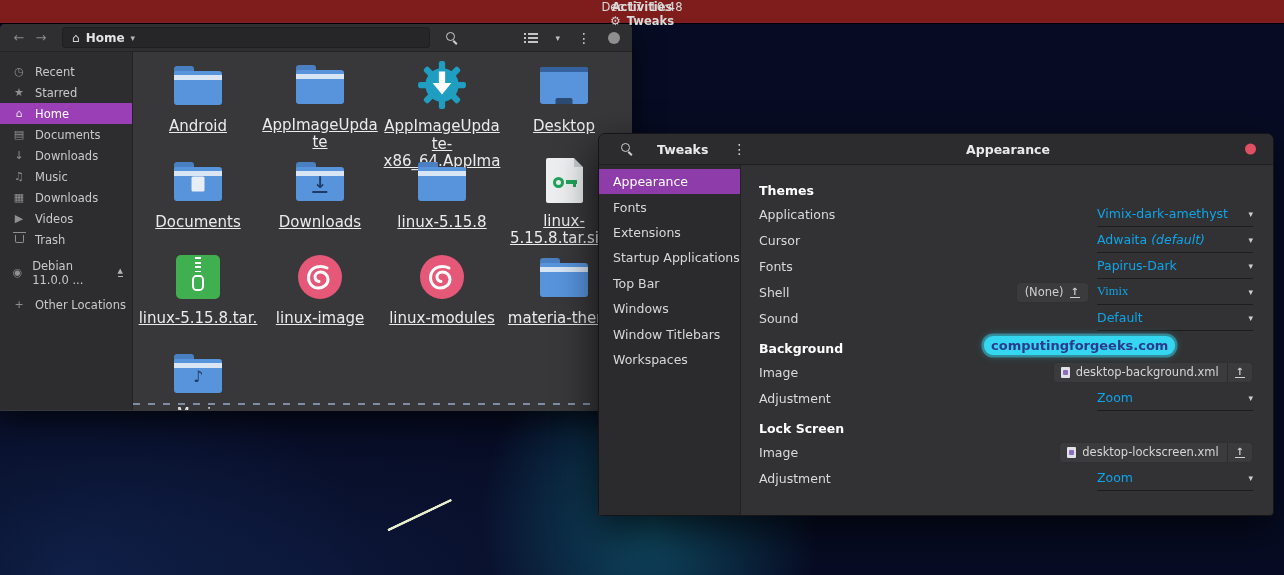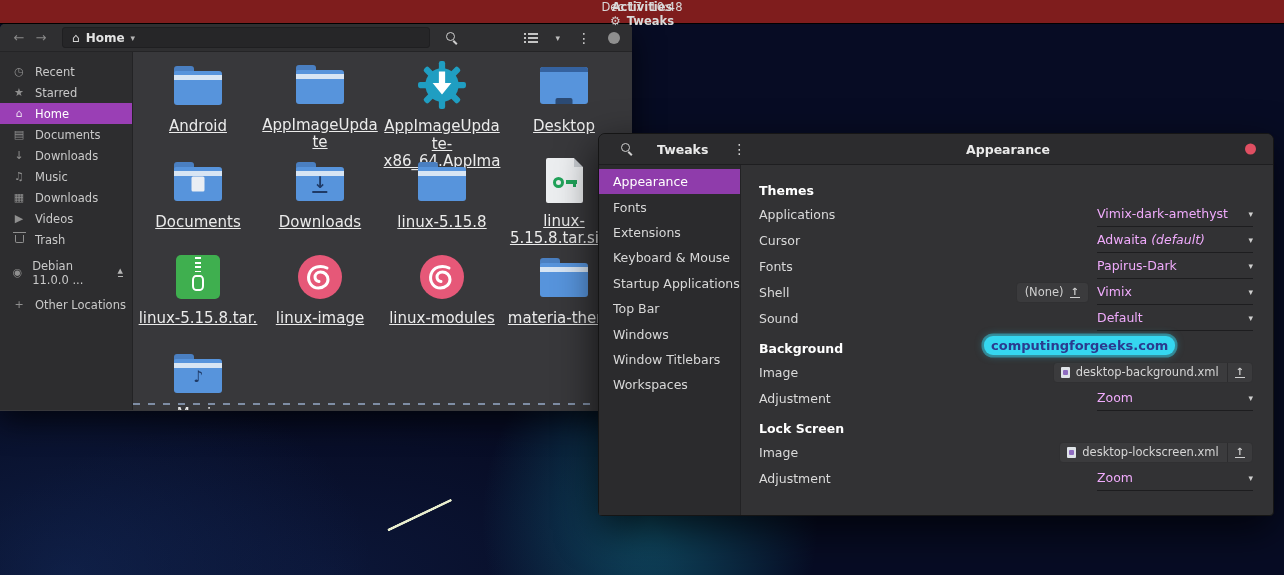--- a/index.html
+++ b/index.html
@@ -107,26 +107,26 @@
   .closedot{position:absolute;right:17px;top:50%;transform:translateY(-50%);width:11px;height:11px;border-radius:50%;background:#e04f62;}
   .t-body{display:flex;flex:1;min-height:0;}
   .t-side{width:142px;background:#2b2b2d;border-right:1px solid #222224;padding-top:4px;font-size:12.5px;color:#d8d8d8;}
   .t-srow{height:25.4px;display:flex;align-items:center;padding-left:14px;}
   .t-srow.sel{background:#8f3cab;color:#fff;}
   .t-content{flex:1;padding:14px 20px 0 18px;font-size:12.5px;color:#dadada;display:flex;flex-direction:column;}
   .t-h{height:22px;display:flex;align-items:center;font-weight:bold;color:#fff;}
   .t-row{height:26px;display:flex;align-items:center;}
   .t-gap{height:6px;}
   .combo{margin-left:auto;width:156px;height:100%;display:flex;align-items:center;border-bottom:1px solid #1d1d1f;}
-  .combo .cval{flex:1;color:#f0abfc;}
+  .combo .cval{flex:1;color:#0ea5e9;}
   .combo .cval em{font-style:italic;}
   .combo .ccaret{color:#cfcfcf;font-size:9px;}
   .none-btn{margin-left:auto;margin-right:8px;background:#3b3b3d;border:1px solid #303032;border-radius:4px;
     height:21px;display:flex;align-items:center;gap:6px;padding:0 8px;font-size:11.5px;color:#cfcfcf;}
-  .none-btn + .combo{margin-left:0;}
+  .none-btn + .combo{margin-left:0;font-family:Liberation Serif, serif;}
   .upl{display:inline-block;font-size:10px;line-height:9px;font-weight:bold;border-bottom:1.5px solid currentColor;padding:0 1px 1px;}
   .file-btn{margin-left:auto;background:#3b3b3d;border:1px solid #303032;border-radius:4px;height:21px;
     display:flex;align-items:center;padding-left:7px;font-size:11.5px;color:#d6d6d6;}
   .fileicon{width:9px;height:11px;background:#dfe3e8;border-radius:1px;position:relative;margin-right:6px;}
   .fileicon::after{content:'';position:absolute;left:2px;top:3px;width:5px;height:5px;background:#8e6cc0;border-radius:1px;}
   .fbdiv{width:1px;align-self:stretch;background:#2c2c2e;margin-left:8px;}
   .file-btn .upl{margin:0 7px;color:#cfcfcf;}
   
   .watermark{position:absolute;left:984px;top:336px;z-index:8;background:#35d7f0;color:#2b3a8f;
     font-size:13px;font-weight:bold;padding:2px 7px;border-radius:9px;
@@ -363,21 +363,20 @@
     <span class="t-title">Tweaks</span>
     <span class="kebab t-kebab">⋮</span>
     <span class="t-pagetitle">Appearance</span>
     <span class="closedot"></span>
   </div>
   <div class="t-body">
     <div class="t-side">
       <div class="t-srow sel">Appearance</div>
       <div class="t-srow">Fonts</div>
       <div class="t-srow">Extensions</div>
-      <div class="t-srow">Keyboard &amp; Mouse</div>
       <div class="t-srow">Startup Applications</div>
       <div class="t-srow">Top Bar</div>
       <div class="t-srow">Windows</div>
       <div class="t-srow">Window Titlebars</div>
       <div class="t-srow">Workspaces</div>
     </div>
     <div class="t-content">
       <div class="t-h">Themes</div>
       <div class="t-row">
         <span class="tlabel">Applications</span>

